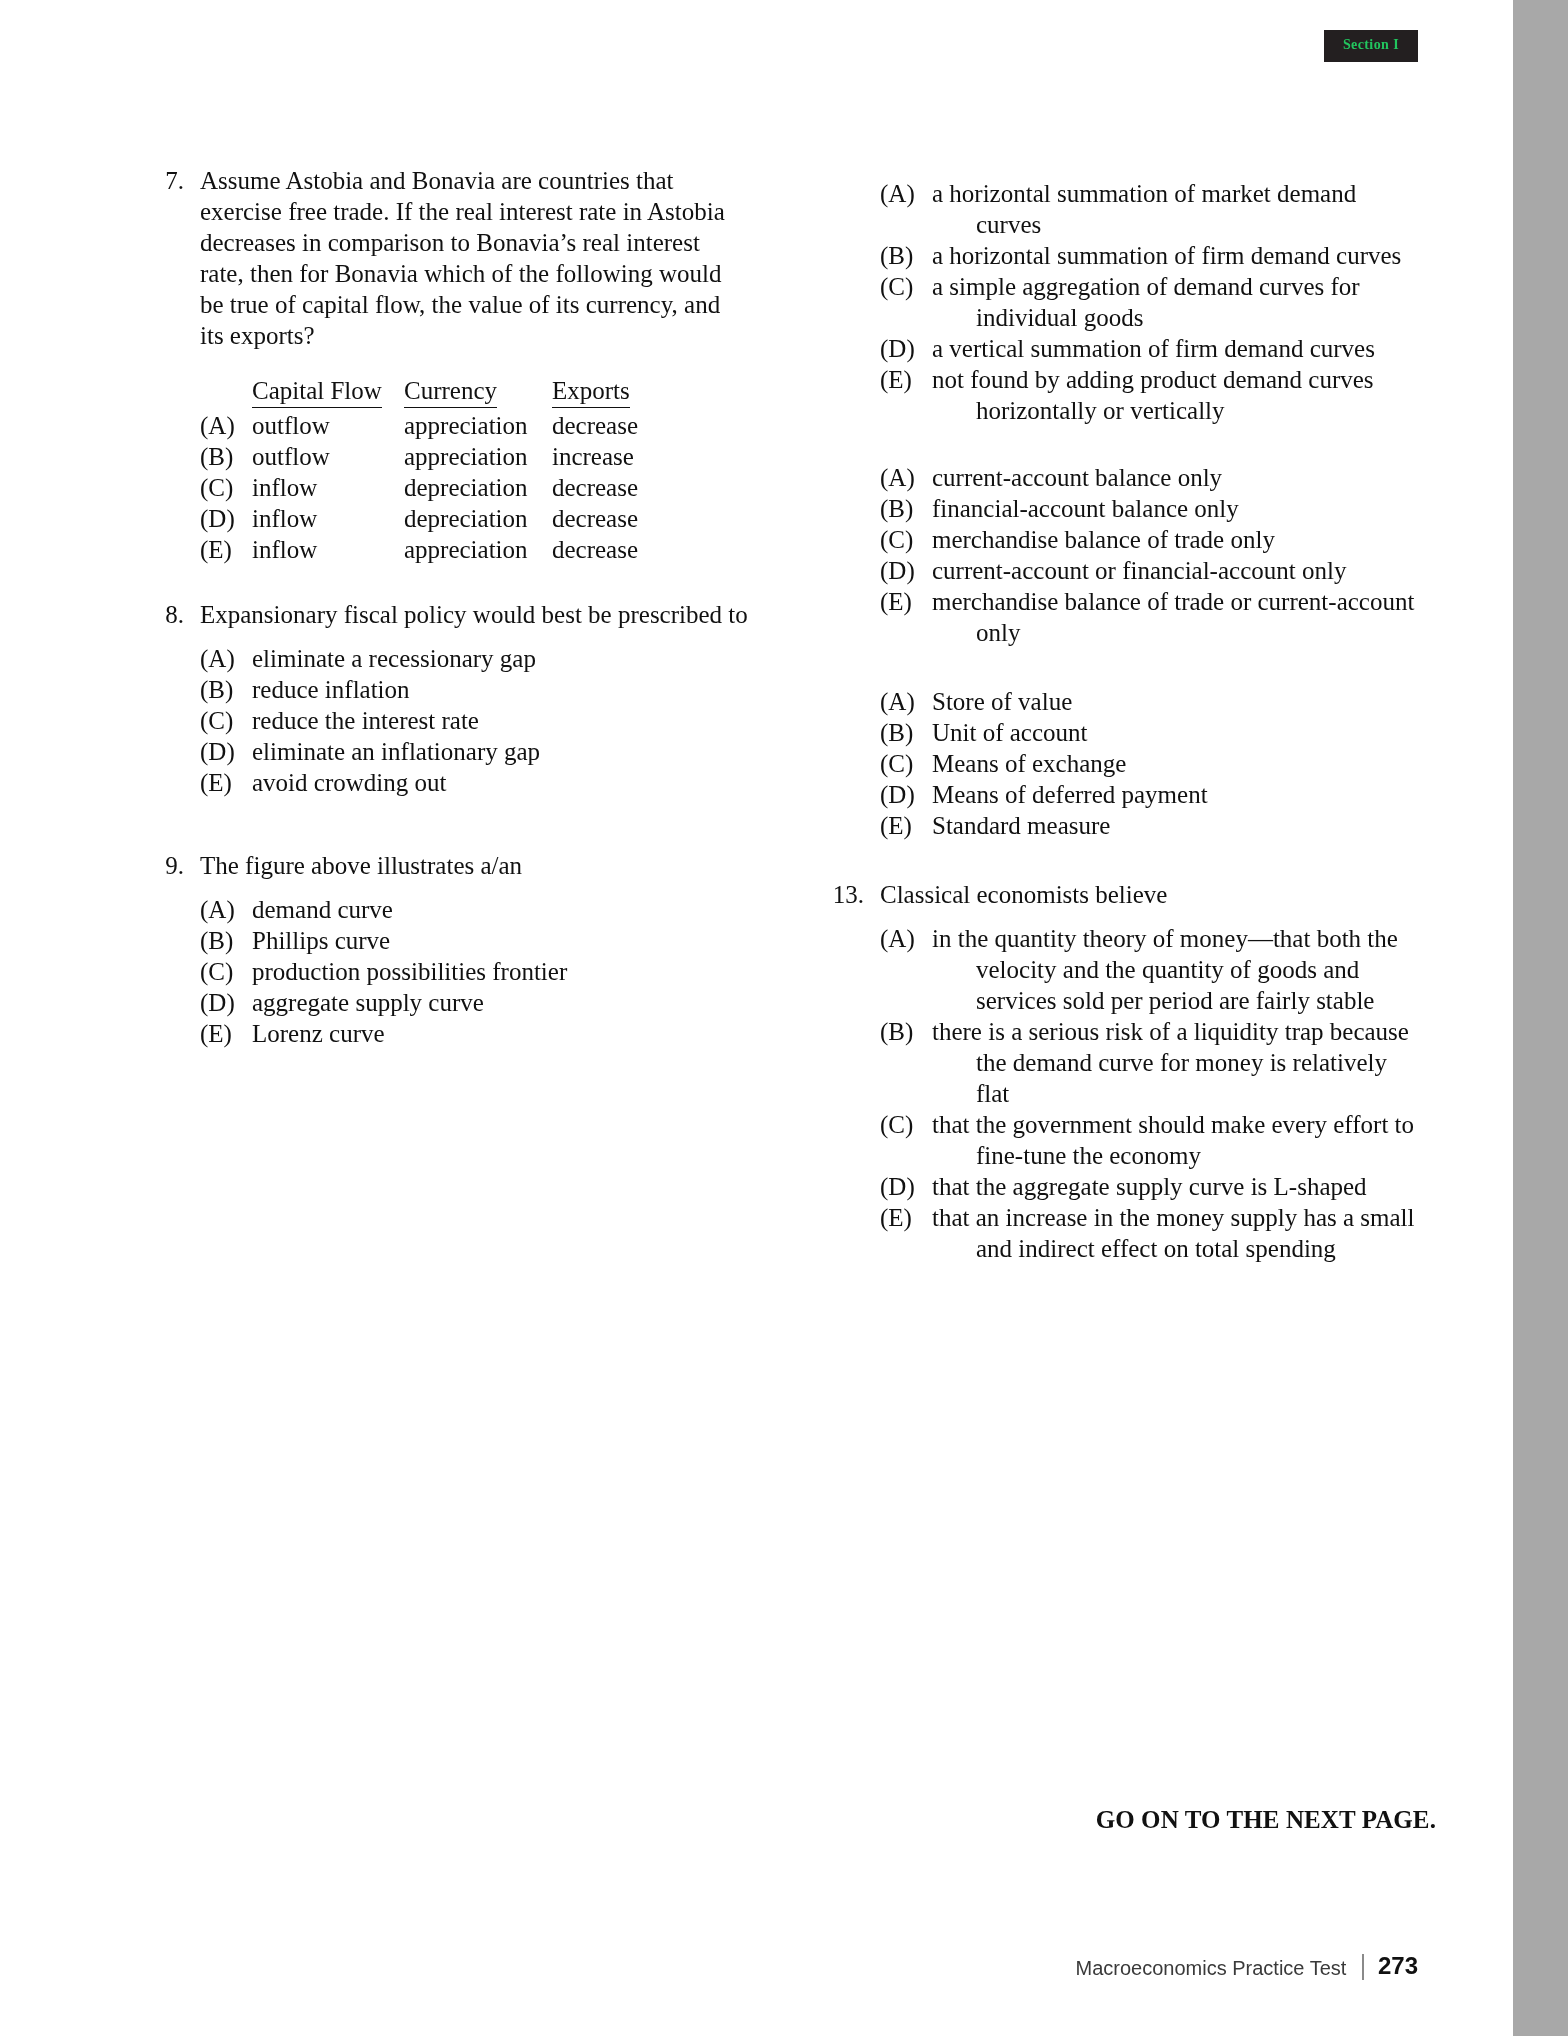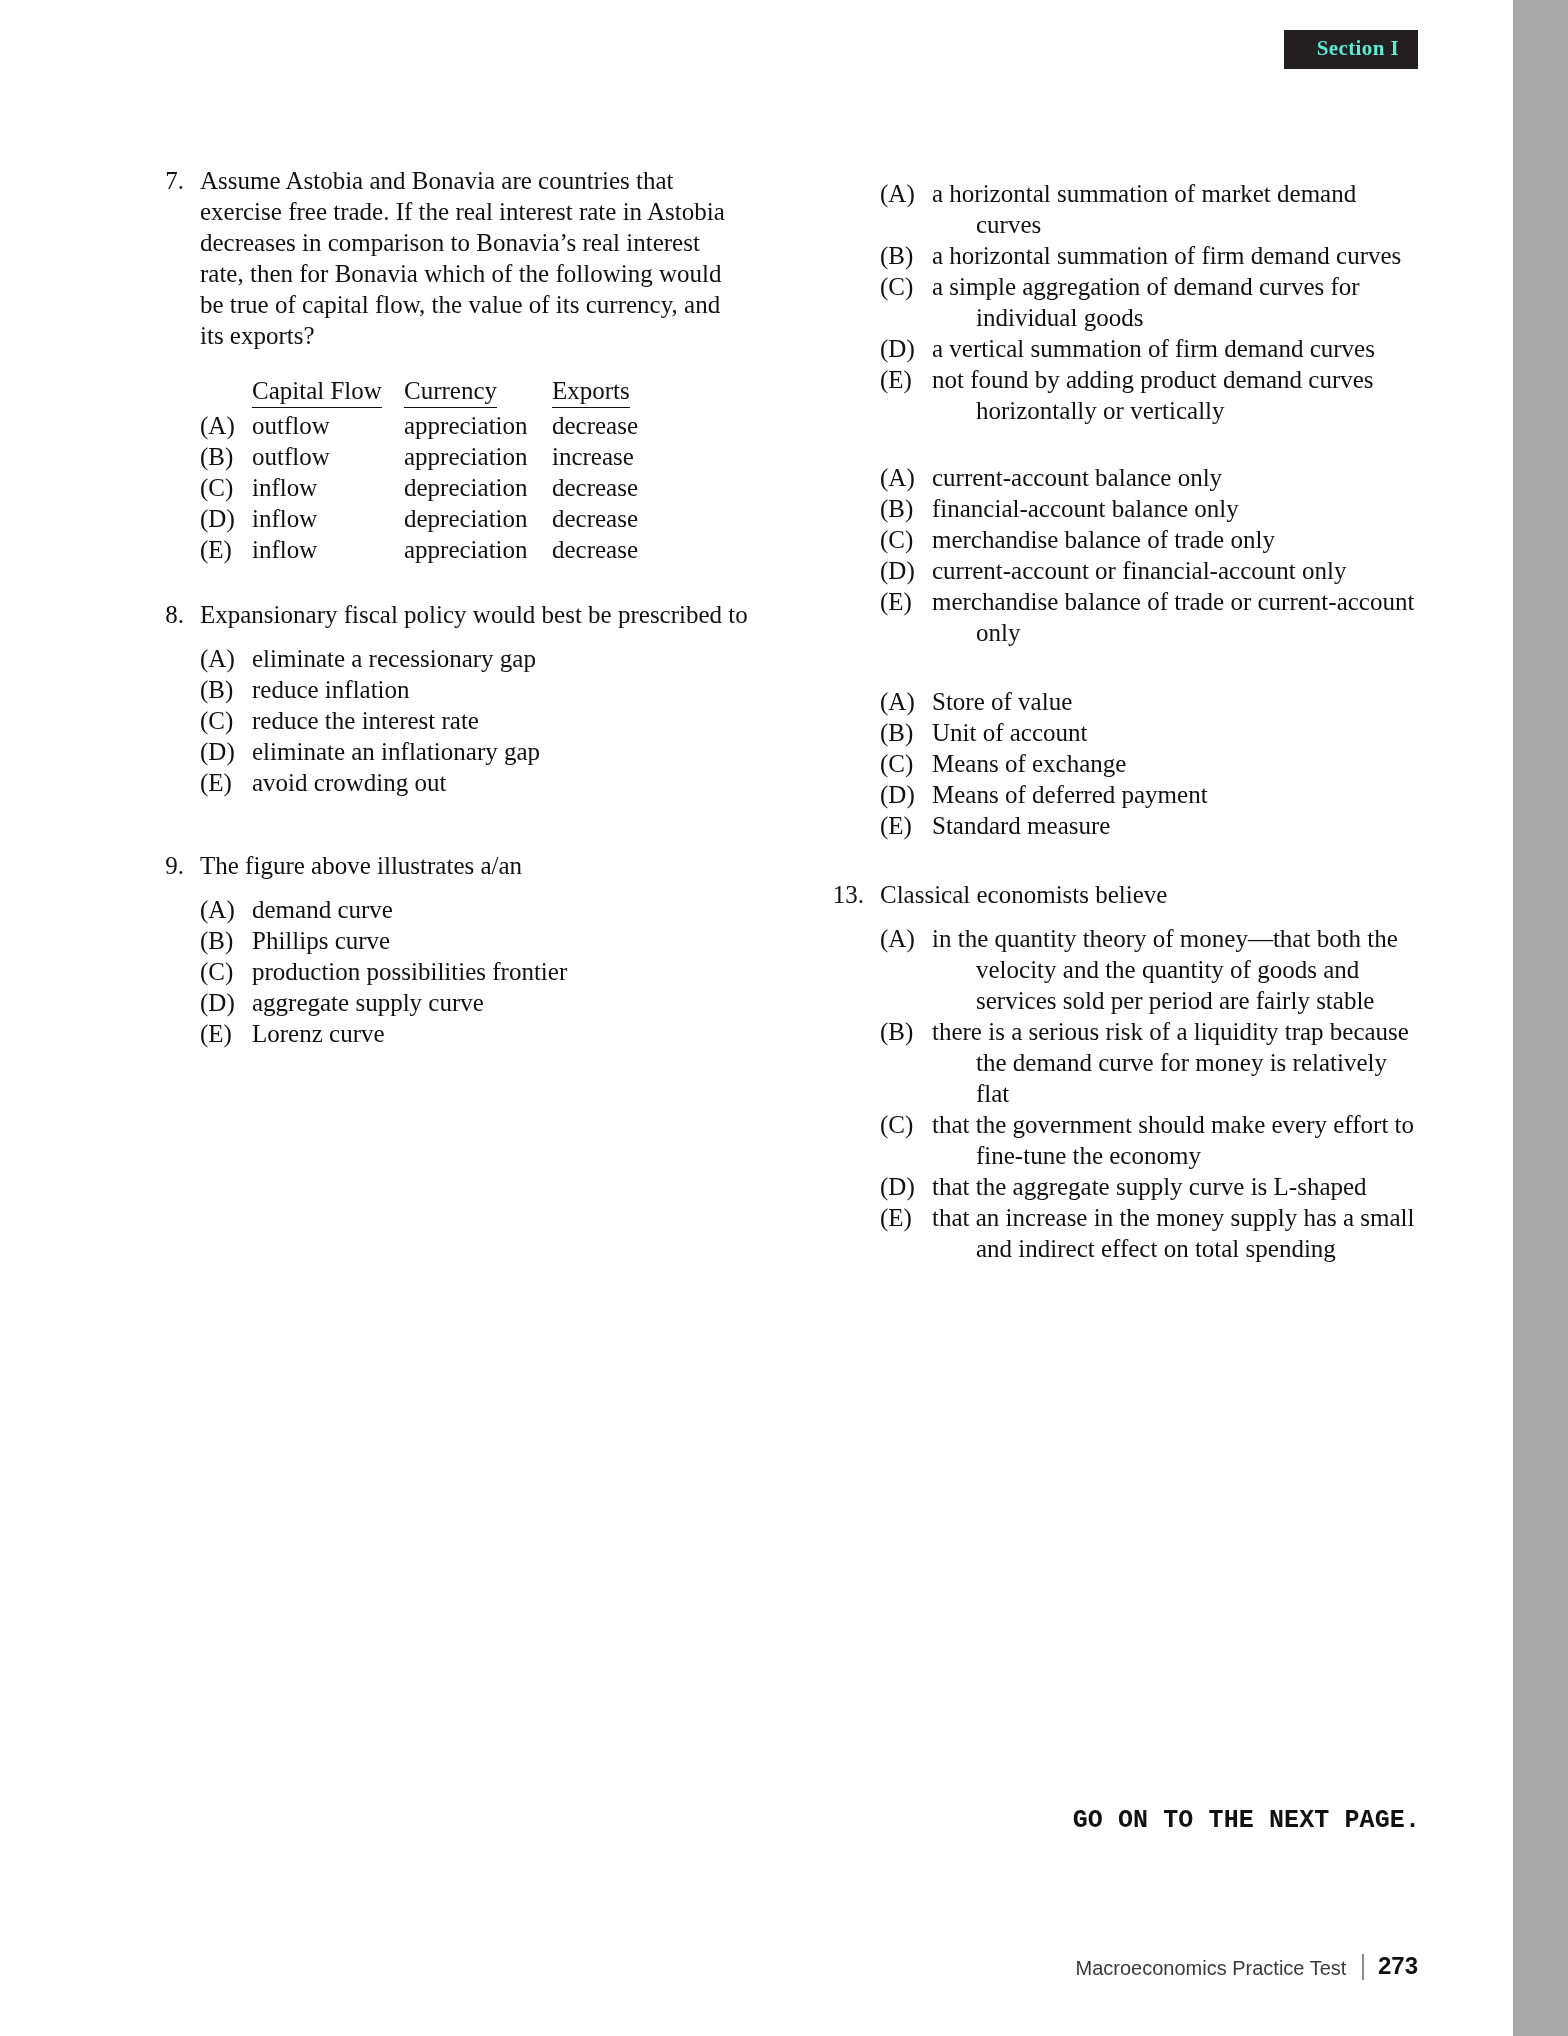--- a/index.html
+++ b/index.html
@@ -33,26 +33,26 @@
     height: 2036px;
     background: #a8a8a8;
   }
 
   
   .section-tag {
     position: absolute;
     right: 95px;
     top: 30px;
     background: #231f20;
-    color: #5eead4;
+    color: #22c55e;
     font-family: "Liberation Serif", "DejaVu Serif", serif;
     font-weight: bold;
-    font-size: 21px;
+    font-size: 14px;
     letter-spacing: 0.4px;
-    padding: 8px 19px 10px 33px;
+    padding: 8px 19px 10px 19px;
     line-height: 1;
   }
 
   
   .col {
     position: absolute;
     top: 165px;
   }
   .col-left  { left: 148px;  width: 600px; }
   .col-right { left: 828px;  width: 590px; }
@@ -160,23 +160,23 @@
     top: 298px;
     width: 310px;
     text-align: center;
     font-size: 25px;
     line-height: 31px;
   }
 
   
   .goon {
     position: absolute;
-    right: 93px;
+    right: 77px;
     top: 1806px;
-    font-family: Liberation Mono, monospace;
+    font-family: Liberation Serif, serif;
     font-weight: bold;
     font-size: 25px;
     letter-spacing: 0.1px;
   }
   .runfoot {
     position: absolute;
     right: 95px;
     top: 1912px;
     display: flex;
     align-items: flex-end;

